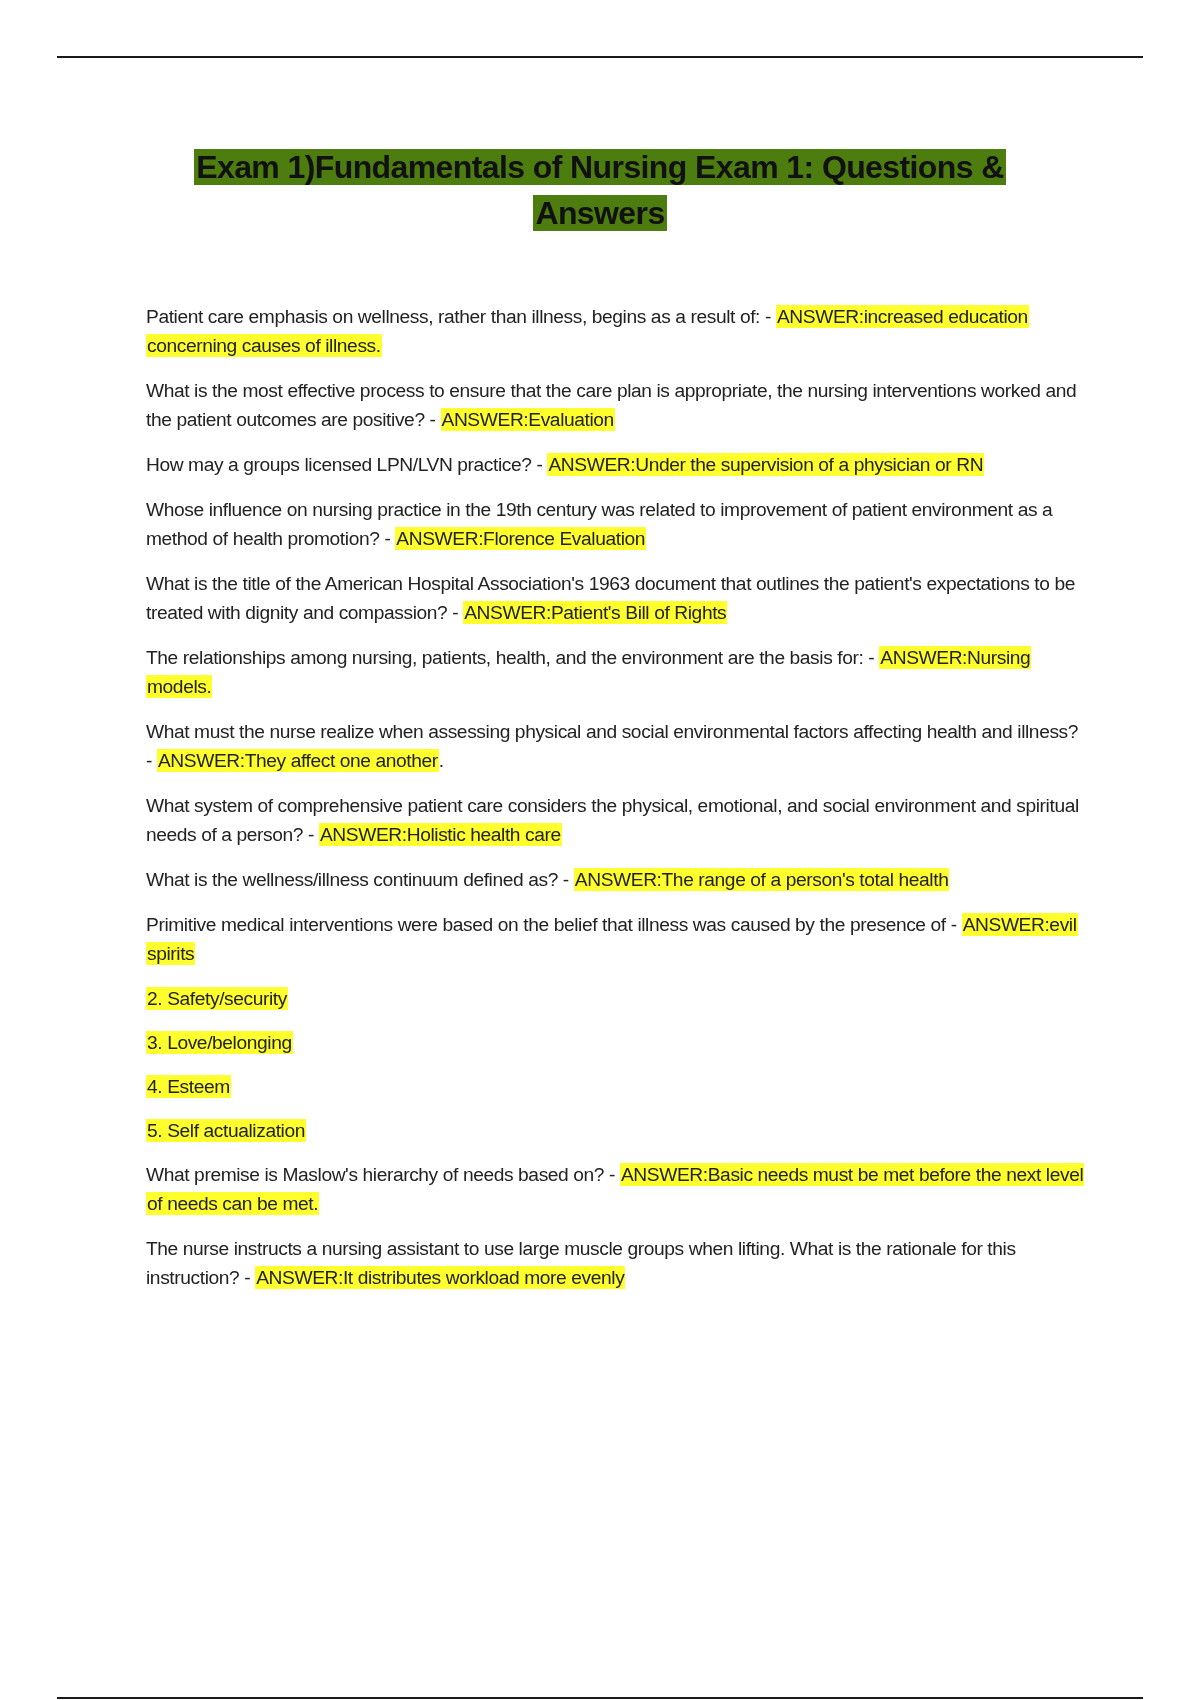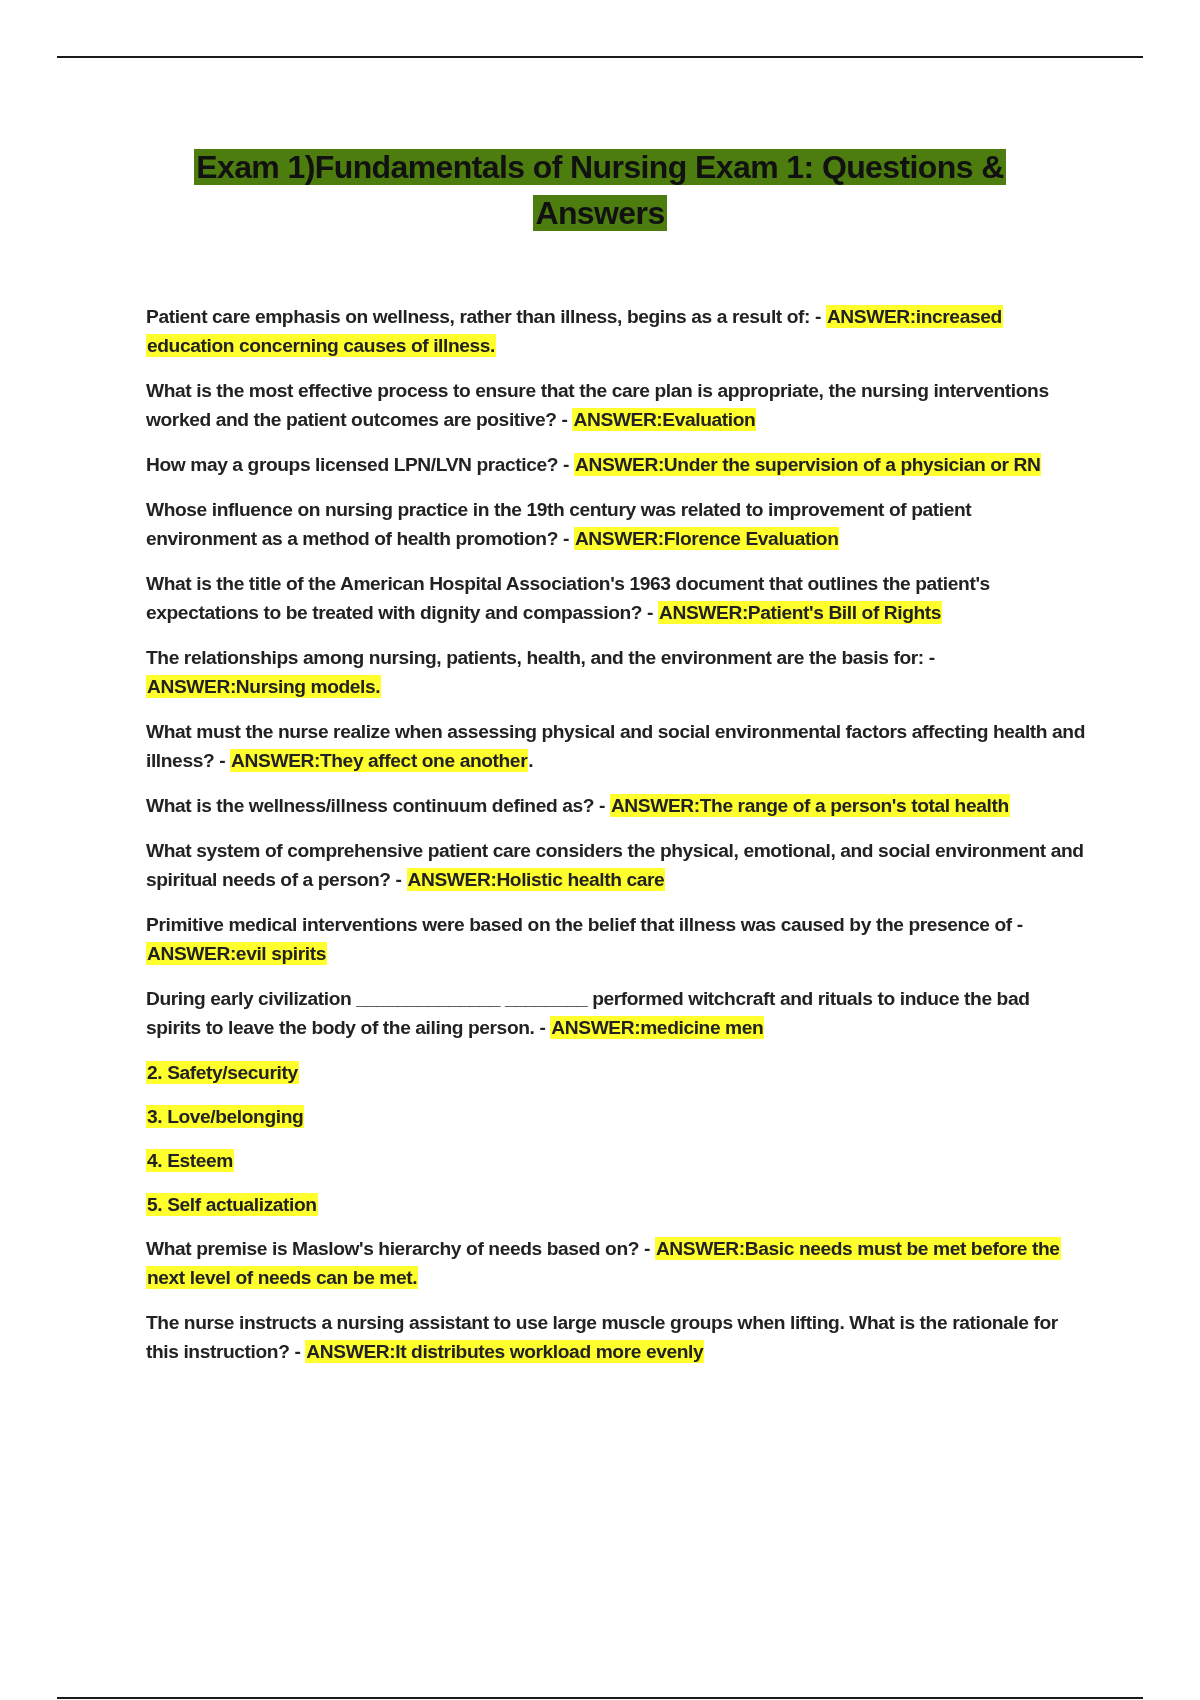--- a/index.html
+++ b/index.html
@@ -46,21 +46,20 @@
 
     .qa-list {
       position: absolute;
       top: 302px;
       left: 146px;
       width: 940px;
       font-size: 19.2px;
       line-height: 29px;
       letter-spacing: -0.4px;
       color: #222;
-      font-weight: bold;
     }
     .qa {
       margin: 0 0 16px 0;
     }
     .qa .answer {
       background: #ffff2e;
       box-decoration-break: clone;
       -webkit-box-decoration-break: clone;
       padding: 1px 1px;
     }
@@ -86,27 +85,26 @@
   <p class="qa"><span>How may a groups licensed LPN/LVN practice? - </span><span class="answer">ANSWER:Under the supervision of a physician or RN</span></p>
 
   <p class="qa"><span>Whose influence on nursing practice in the 19th century was related to improvement of patient environment as a method of health promotion? - </span><span class="answer">ANSWER:Florence Evaluation</span></p>
 
   <p class="qa"><span>What is the title of the American Hospital Association's 1963 document that outlines the patient's expectations to be treated with dignity and compassion? - </span><span class="answer">ANSWER:Patient's Bill of Rights</span></p>
 
   <p class="qa"><span>The relationships among nursing, patients, health, and the environment are the basis for: - </span><span class="answer">ANSWER:Nursing models.</span></p>
 
   <p class="qa"><span>What must the nurse realize when assessing physical and social environmental factors affecting health and illness? - </span><span class="answer">ANSWER:They affect one another</span><span>.</span></p>
 
+  <p class="qa"><span>What system of comprehensive patient care considers the physical, emotional, and social environment and spiritual needs of a person? - </span><span class="answer">ANSWER:Holistic health care</span></p>
+
   <p class="qa"><span>What is the wellness/illness continuum defined as? - </span><span class="answer">ANSWER:The range of a person's total health</span></p>
-
-  <p class="qa"><span>What system of comprehensive patient care considers the physical, emotional, and social environment and spiritual needs of a person? - </span><span class="answer">ANSWER:Holistic health care</span></p>
 
   <p class="qa"><span>Primitive medical interventions were based on the belief that illness was caused by the presence of - </span><span class="answer">ANSWER:evil spirits</span></p>
 
-  <p class="qa"><span>During early civilization ______________ ________ performed witchcraft and rituals to induce the bad spirits to leave the body of the ailing person. - </span><span class="answer">ANSWER:medicine men</span></p>
 
 
   <p class="qa maslow-item"><span class="answer">2. Safety/security</span></p>
   <p class="qa maslow-item"><span class="answer">3. Love/belonging</span></p>
   <p class="qa maslow-item"><span class="answer">4. Esteem</span></p>
   <p class="qa maslow-item"><span class="answer">5. Self actualization</span></p>
 
   <p class="qa"><span>What premise is Maslow's hierarchy of needs based on? - </span><span class="answer">ANSWER:Basic needs must be met before the next level of needs can be met.</span></p>
 
   <p class="qa"><span>The nurse instructs a nursing assistant to use large muscle groups when lifting. What is the rationale for this instruction? - </span><span class="answer">ANSWER:It distributes workload more evenly</span></p>

